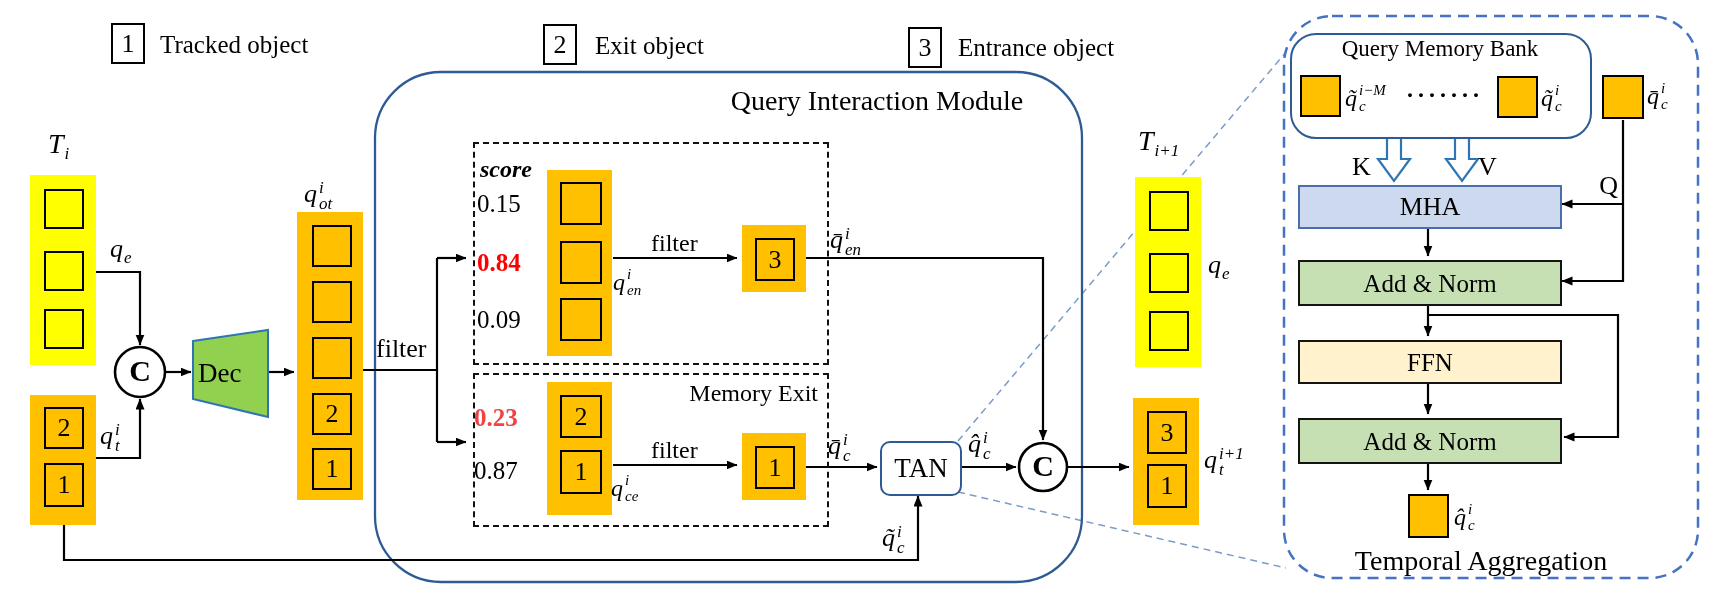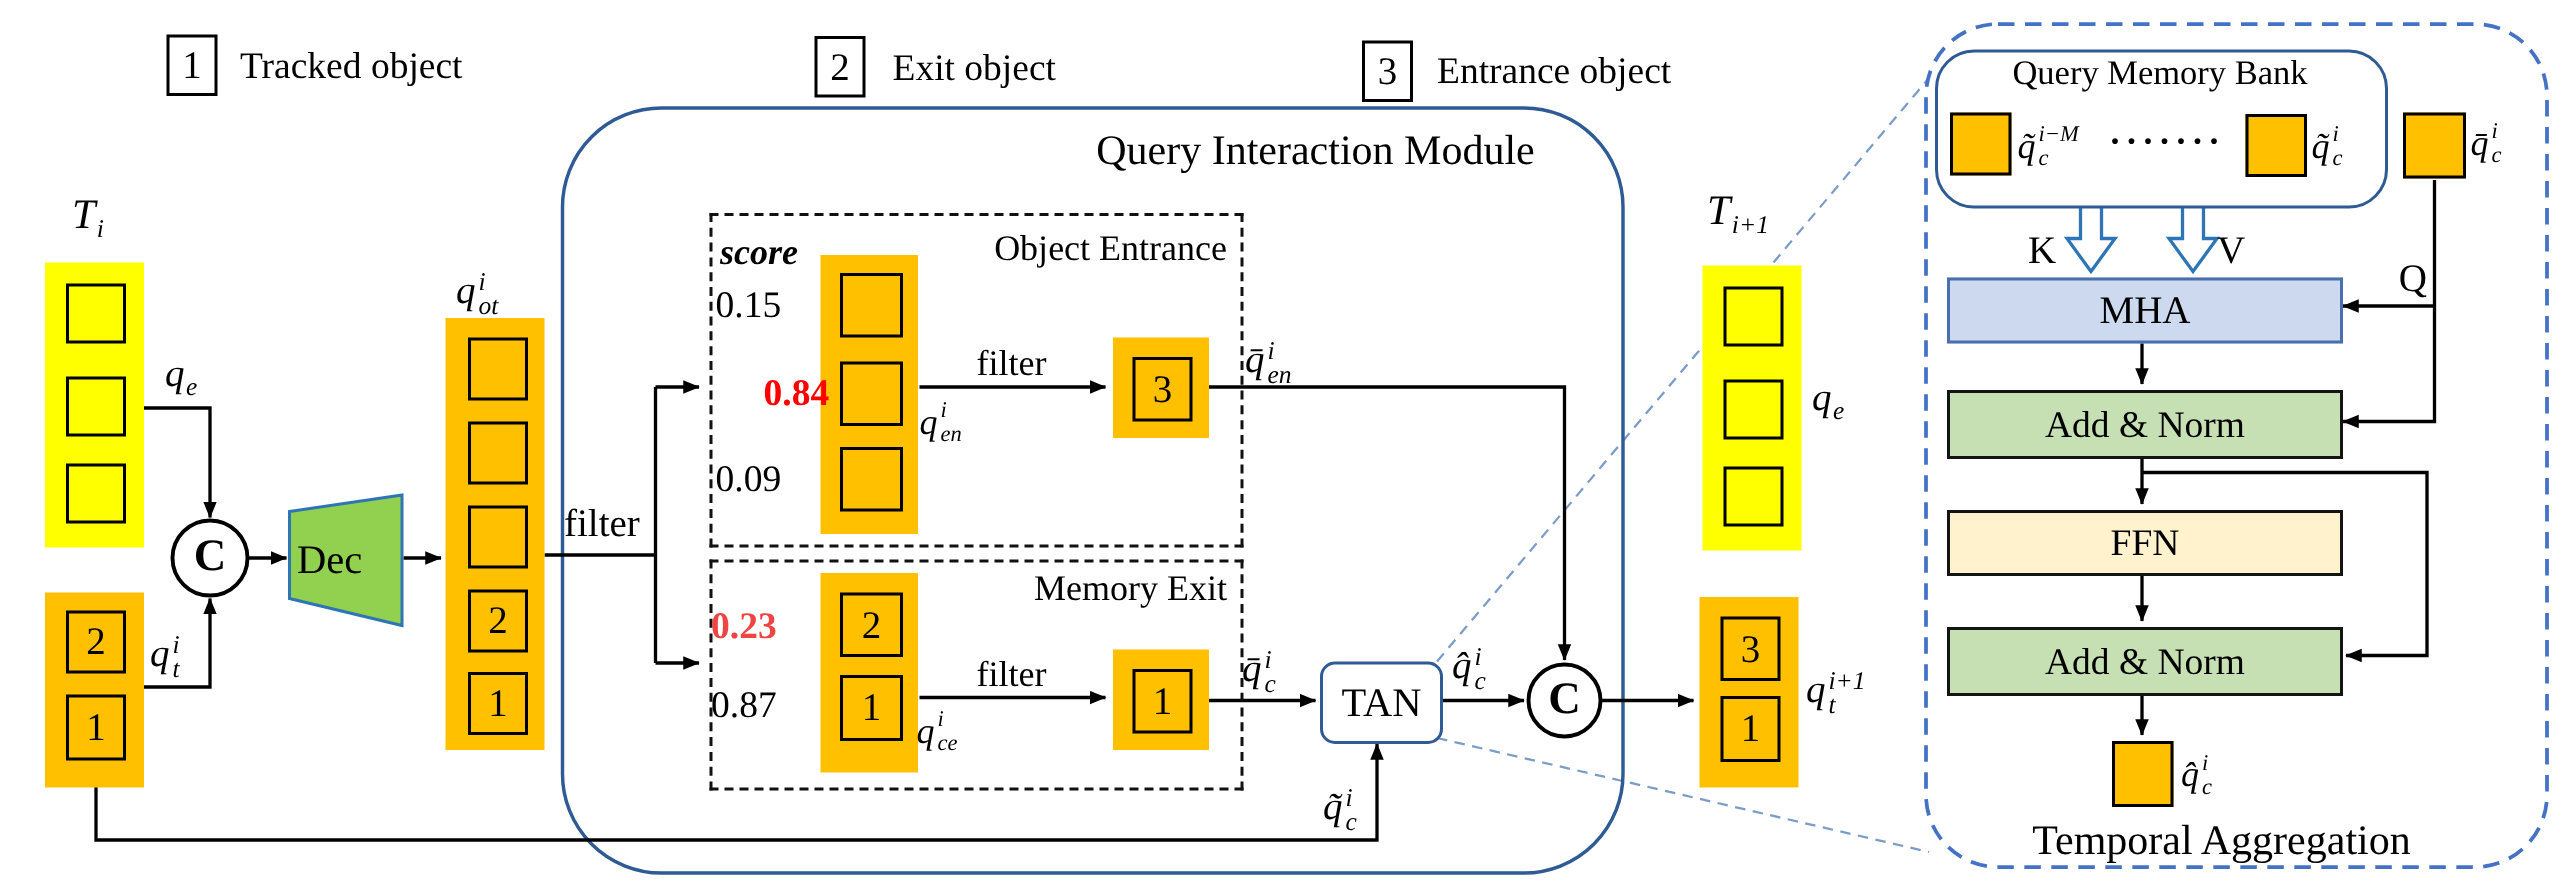--- a/index.html
+++ b/index.html
@@ -143,27 +143,26 @@
   <div class="sq" style="left:312px;top:448px;width:36px;height:38px;background:#ffc000;">
       <span>1</span>
     </div>
   <div class="txt" style="left:376px;top:334px;font-size:26px;">filter</div>
 
   <div class="txt big" style="left:657px;top:85px;width:440px;text-align:center;">Query Interaction Module</div>
 
   <div class="dashbox" style="left:473px;top:142px;width:352px;height:219px;"></div>
   <div class="txt bold" style="left:480px;top:156px;font-style:italic;">score</div>
   <div class="txt score-val" style="left:477px;top:190px;">0.15</div>
-  <div class="txt score-val red" style="left:477px;top:249px;margin-left:32px;">0.84</div>
+  <div class="txt score-val red" style="left:477px;top:249px;">0.84</div>
   <div class="txt score-val" style="left:477px;top:306px;">0.09</div>
   <div class="col" style="left:547px;top:170px;width:65px;height:186px;background:#ffc000;"></div>
   <div class="sq" style="left:560px;top:182px;width:38px;height:39px;background:#ffc000;"></div>
   <div class="sq" style="left:560px;top:241px;width:38px;height:39px;background:#ffc000;"></div>
   <div class="sq" style="left:560px;top:298px;width:38px;height:39px;background:#ffc000;"></div>
-  <div class="txt" style="left:648px;top:153px;width:170px;text-align:right;">Object Entrance</div>
   <div class="txt" style="left:651px;top:230px;">filter</div>
   <div class="m3 sm" style="left:613px;top:266px;">
       <span class="b">q</span>
       <span class="st">
         <span class="sp">i</span>
         <span class="sb3">en</span>
       </span>
     </div>
   <div class="col" style="left:742px;top:225px;width:64px;height:67px;background:#ffc000;"></div>
   <div class="sq" style="left:755px;top:238px;width:36px;height:39px;background:#ffc000;">

